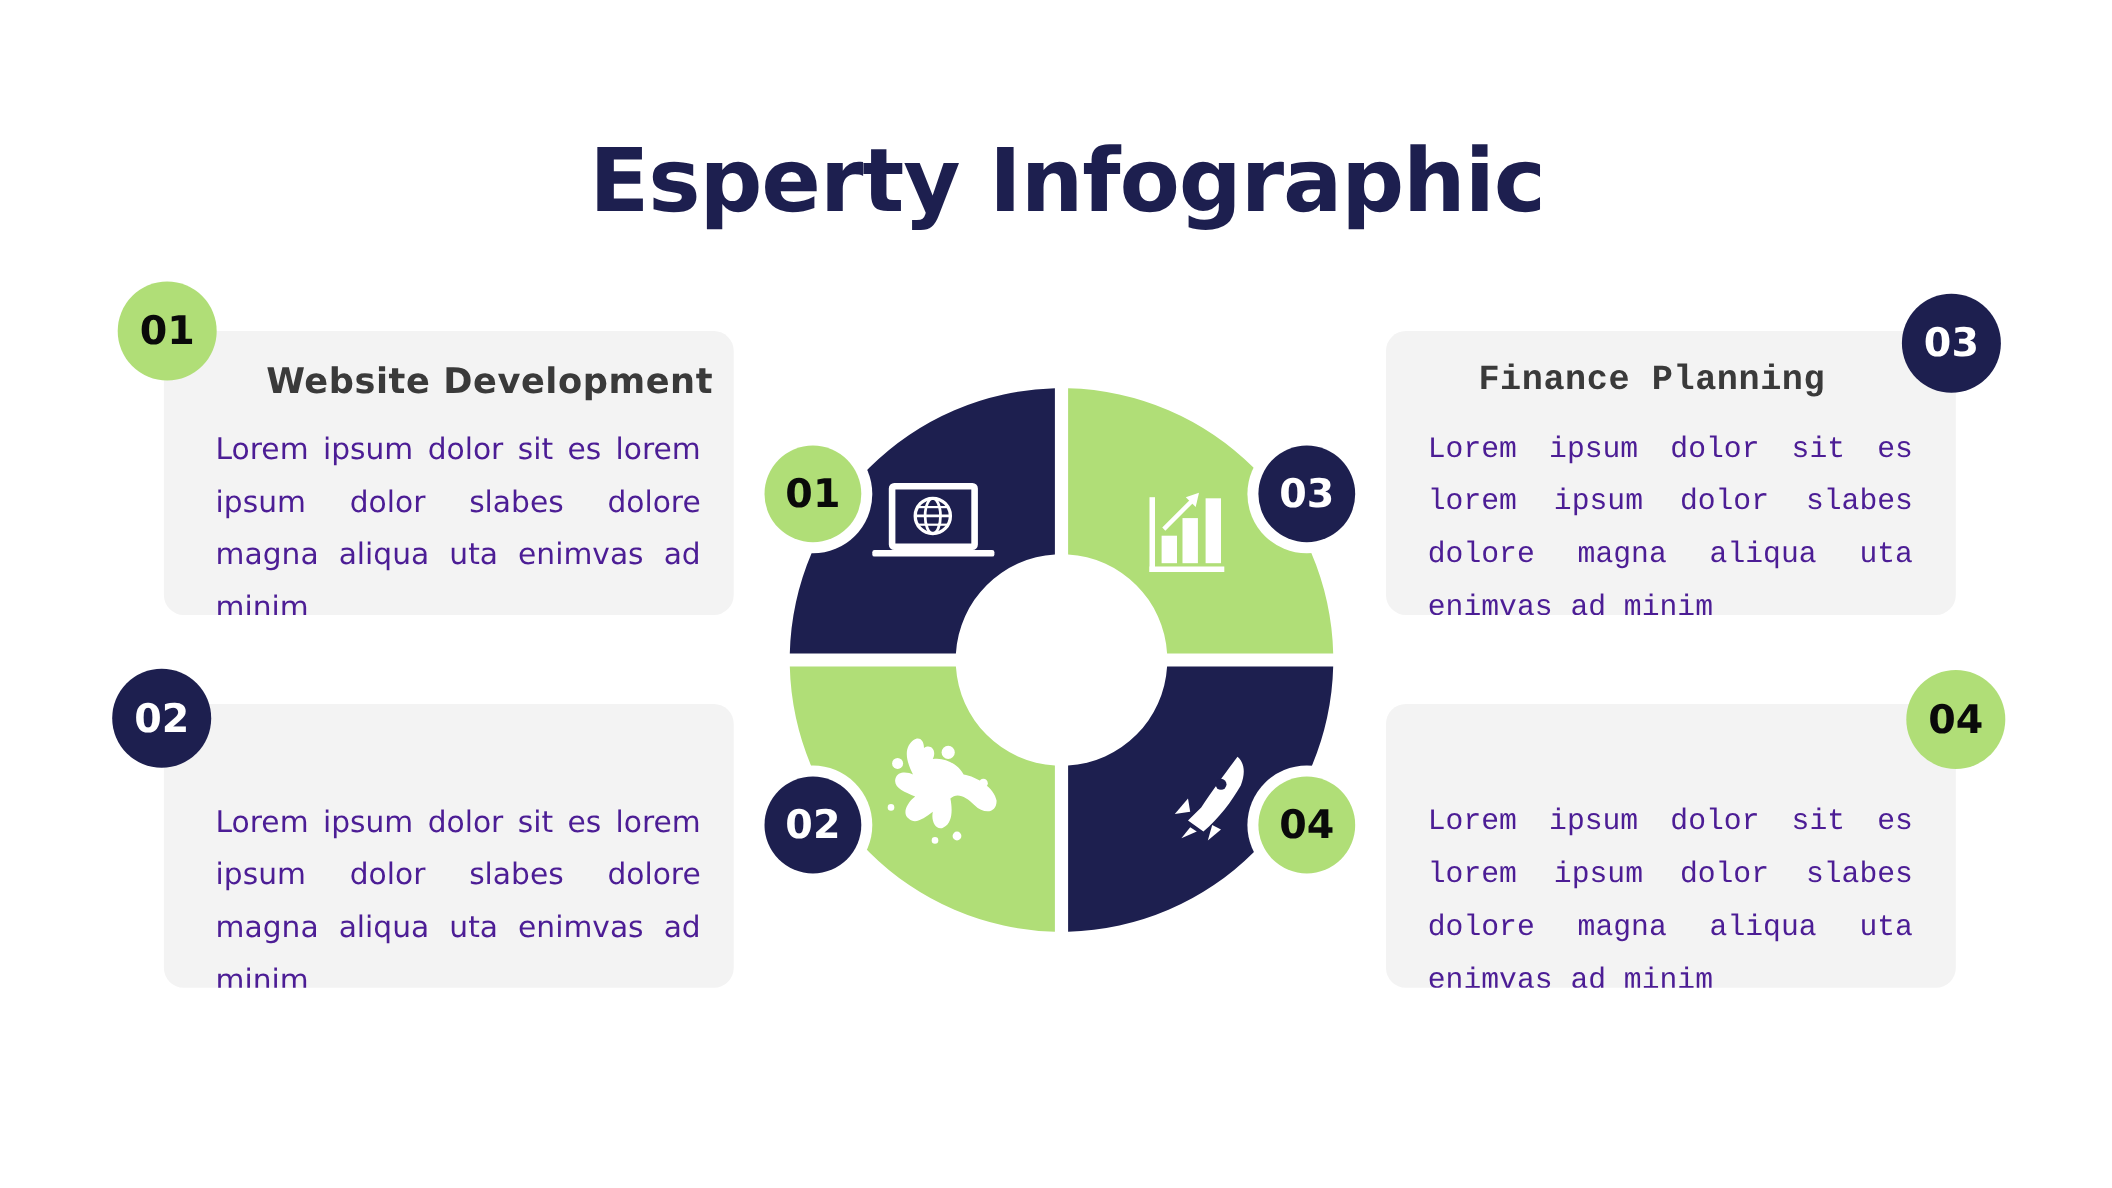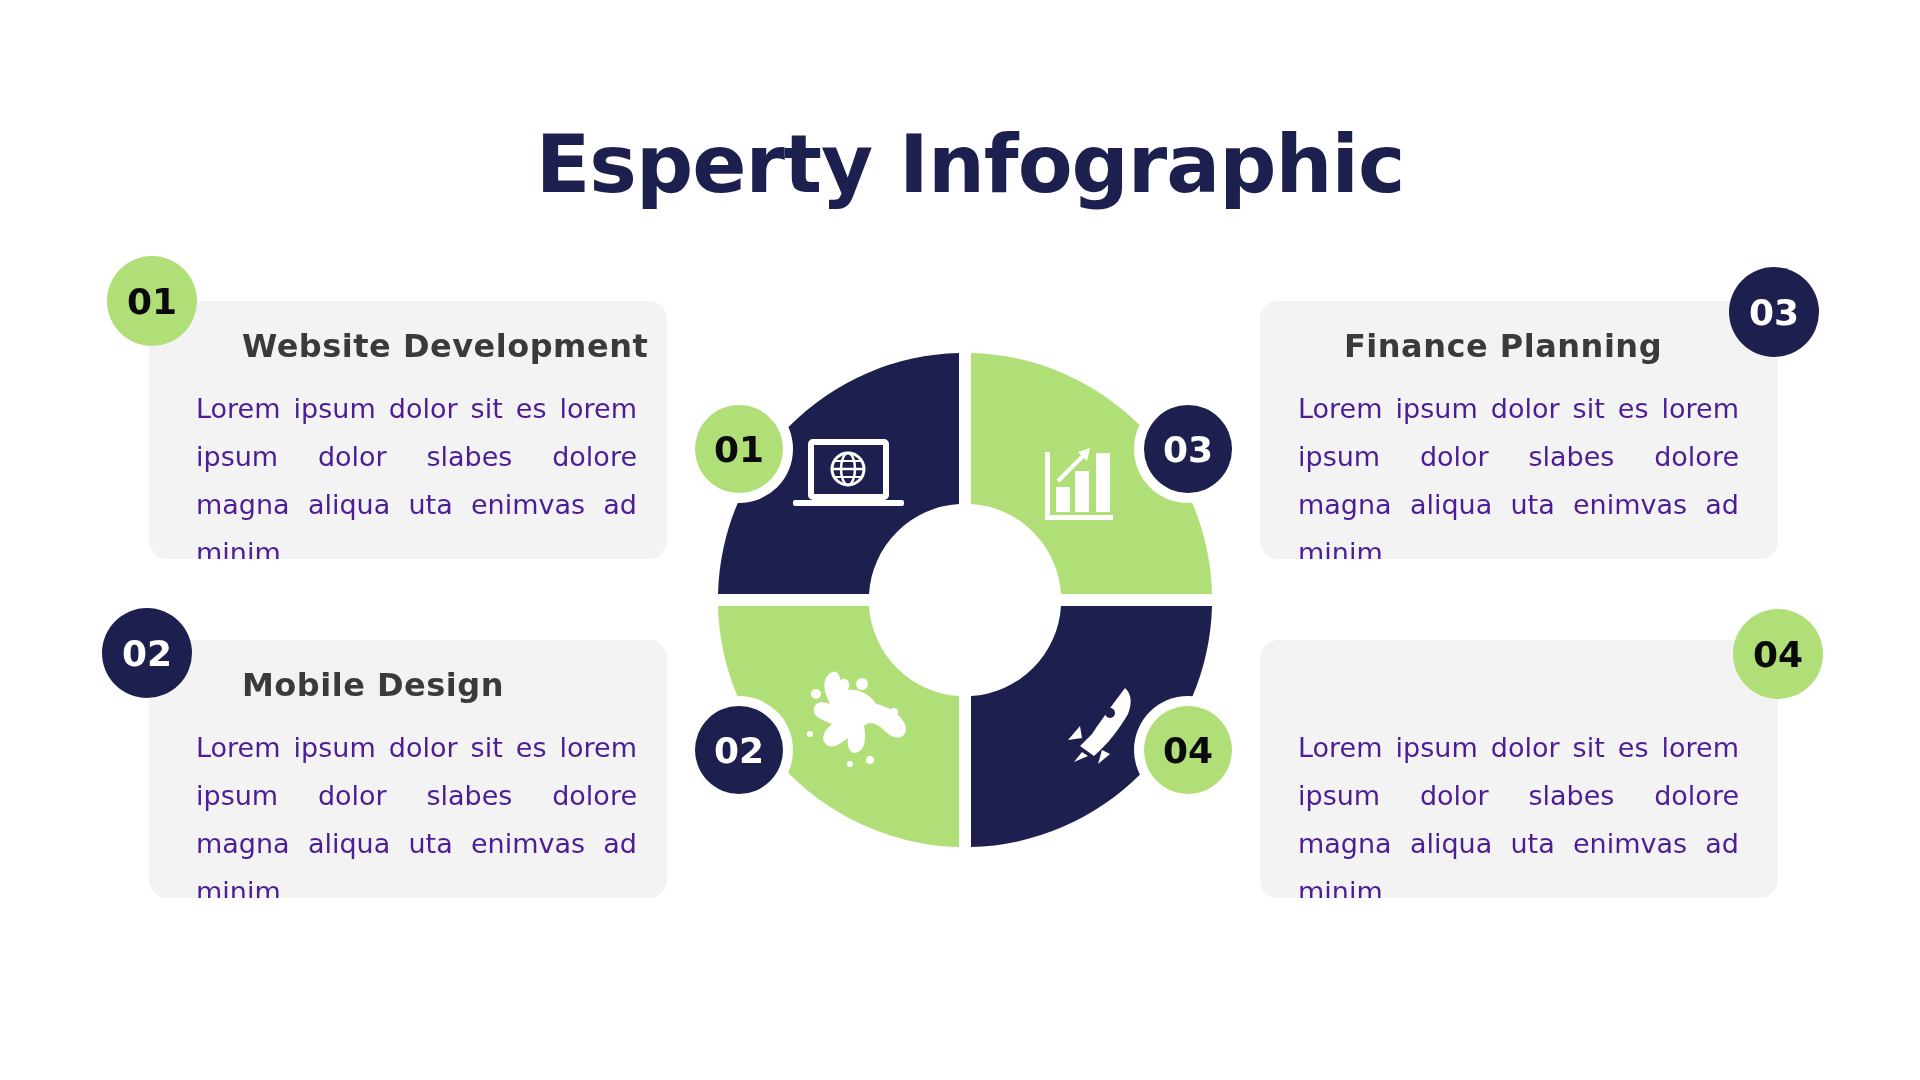--- a/index.html
+++ b/index.html
@@ -1,42 +1,41 @@
 <!DOCTYPE html>
 <html><head>
 <meta charset="utf-8">
 <style>
   html,body{margin:0;padding:0;}
   body{width:1920px;height:1080px;background:#ffffff;position:relative;overflow:hidden;font-family:"DejaVu Sans","Liberation Sans",sans-serif;}
   .title{position:absolute;left:0;top:118px;width:1940px;text-align:center;font-weight:bold;font-size:80px;color:#1d1f4f;letter-spacing:-1px;font-family:"DejaVu Sans",sans-serif;}
   .card{position:absolute;width:518px;height:258px;background:#f3f3f3;border-radius:18px;overflow:hidden;}
   .card .heading{position:absolute;left:47px;top:26px;font-weight:bold;font-size:32px;color:#3a3a3a;letter-spacing:0.5px;font-family:"DejaVu Sans",sans-serif;white-space:nowrap;margin-left:46px;}
   .card .body{position:absolute;left:47px;top:84px;width:441px;font-size:27px;line-height:48px;color:#4c1d95;text-align:justify;font-family:"DejaVu Sans",sans-serif;}
-  .card.right .heading,.card.right .body{left:38px;}
+  .card.right .heading,.card.right .body{left:38px;font-family:Liberation Mono, monospace;}
   .badge{position:absolute;width:90px;height:90px;border-radius:50%;display:flex;align-items:center;justify-content:center;font-weight:bold;font-size:36px;font-family:"DejaVu Sans",sans-serif;z-index:3;}
   .badge.green{background:#b0de77;color:#0a0a0a;}
   .badge.navy{background:#1d1f4f;color:#ffffff;}
   .ring{position:absolute;left:0;top:0;width:1920px;height:1080px;}
   .cbadge{position:absolute;width:88px;height:88px;border-radius:50%;display:flex;align-items:center;justify-content:center;font-weight:bold;font-size:36px;font-family:"DejaVu Sans",sans-serif;box-shadow:0 0 0 10px #ffffff;z-index:3;}
   .cbadge.green{background:#b0de77;color:#0a0a0a;}
   .cbadge.navy{background:#1d1f4f;color:#ffffff;}
 </style>
 </head>
 <body>
 
 <div class="title">Esperty Infographic</div>
 
 <div class="card" style="left:149px;top:301px;">
   <div class="heading">Website Development</div>
   <div class="body">Lorem ipsum dolor sit es lorem ipsum dolor slabes dolore magna aliqua uta enimvas ad minim</div>
 </div>
 <div class="badge green" style="left:107px;top:256px;">01</div>
 
 <div class="card" style="left:149px;top:640px;">
-  <div class="heading">Mobile Design</div>
   <div class="body">Lorem ipsum dolor sit es lorem ipsum dolor slabes dolore magna aliqua uta enimvas ad minim</div>
 </div>
 <div class="badge navy" style="left:102px;top:608px;">02</div>
 
 <div class="card right" style="left:1260px;top:301px;">
   <div class="heading">Finance Planning</div>
   <div class="body">Lorem ipsum dolor sit es lorem ipsum dolor slabes dolore magna aliqua uta enimvas ad minim</div>
 </div>
 <div class="badge navy" style="left:1729px;top:267px;">03</div>
 

